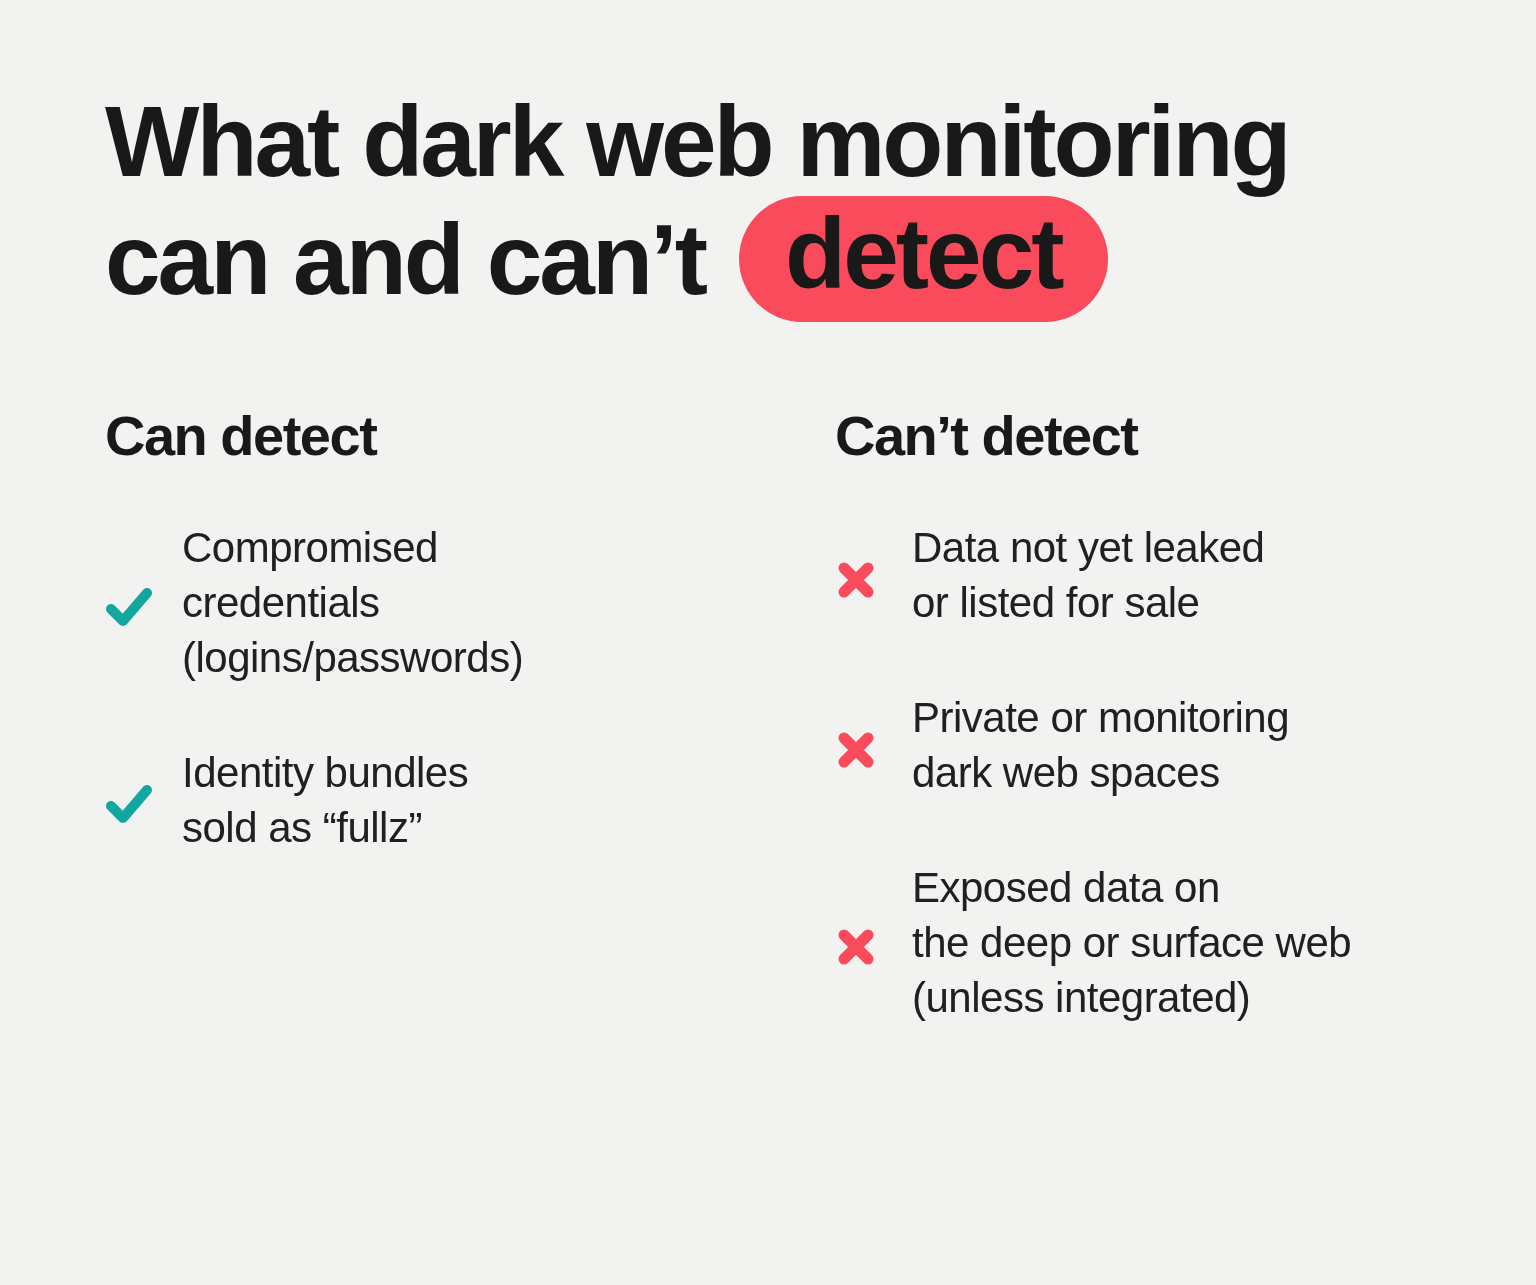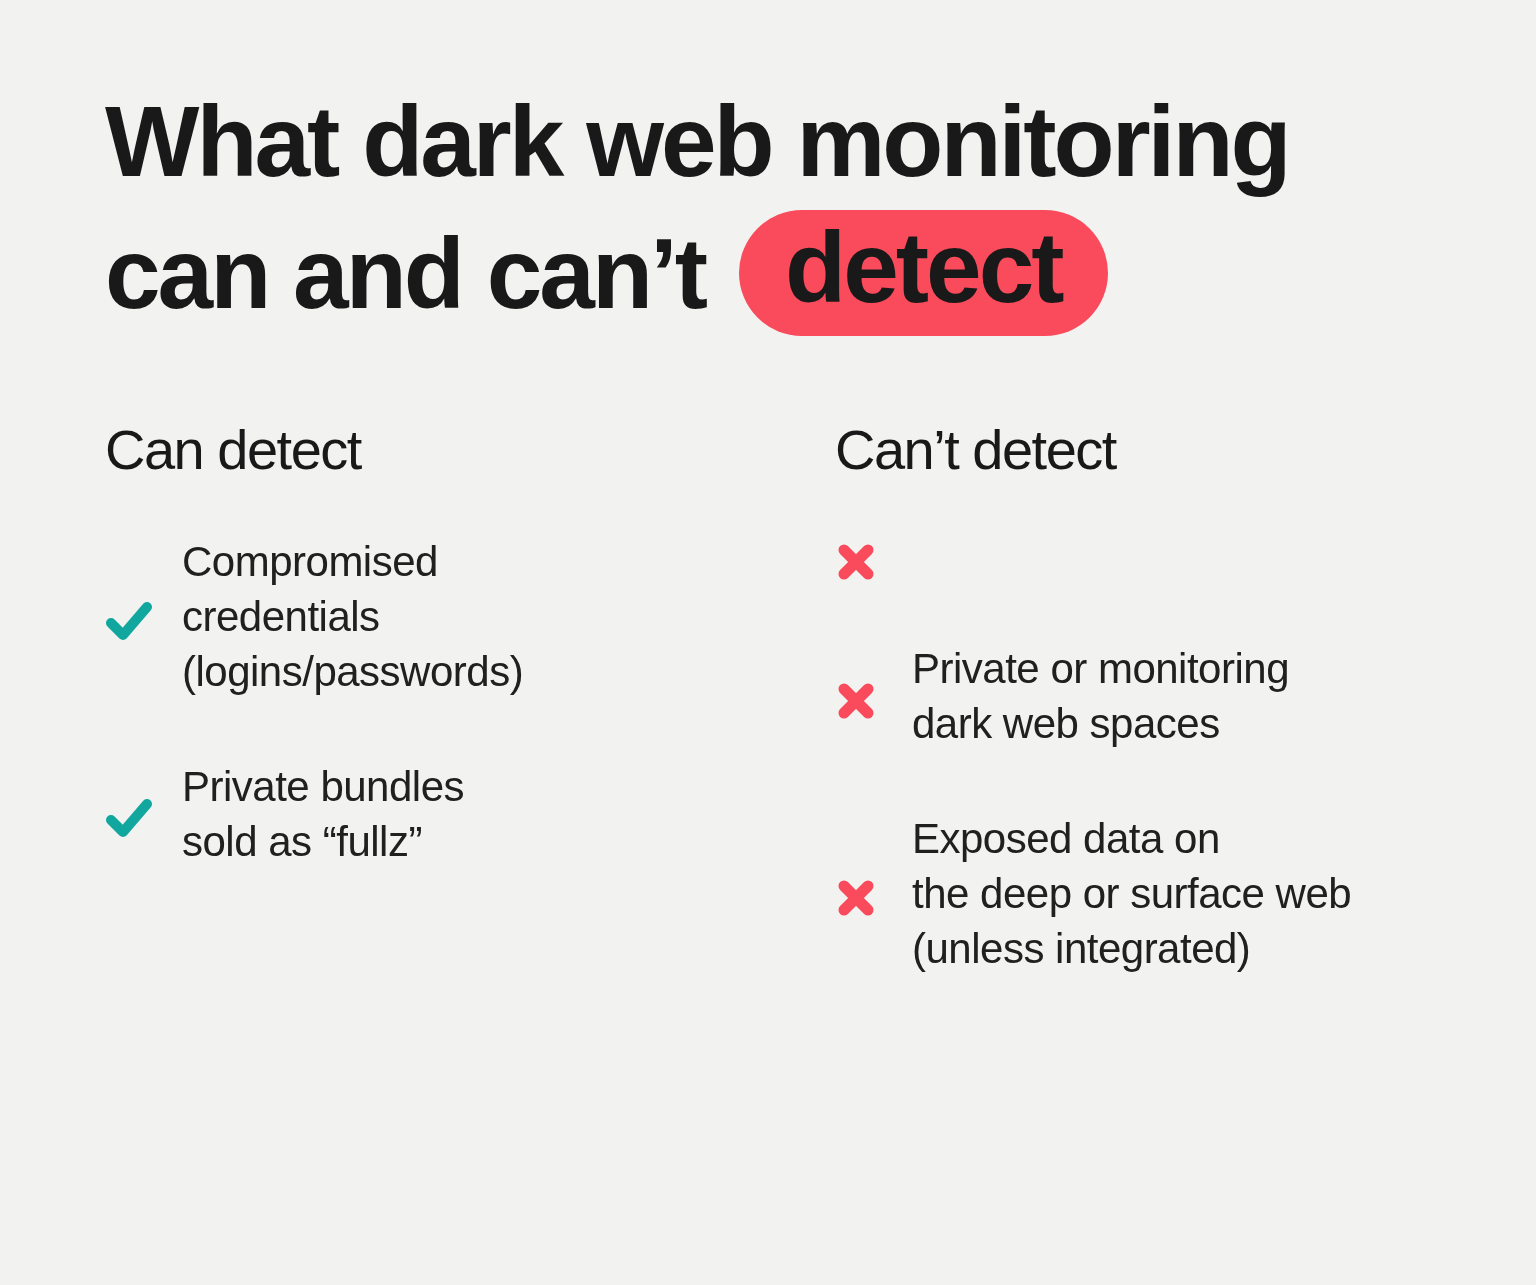--- a/index.html
+++ b/index.html
@@ -22,39 +22,39 @@
     padding:88px 105px 0 105px;
   }
   .title{
     font-size:100px;
     font-weight:bold;
     letter-spacing:-3px;
     line-height:1.06;
     color:var(--ink);
   }
   .title .t-line{display:block;}
-  .title .t-line2{display:flex;align-items:center;margin-top:16px;}
+  .title .t-line2{display:flex;align-items:center;margin-top:2px;}
   .pill{
     display:inline-flex;
     align-items:center;
     justify-content:center;
     background:var(--red);
     border-radius:70px;
     padding:4px 46px 16px 46px;
     margin-left:34px;
   }
   .columns{
     display:flex;
     margin-top:86px;
   }
   .col-left{width:730px;flex:0 0 730px;}
   .col-right{flex:1;}
   .col-heading{
     font-size:56px;
-    font-weight:normal;
+    font-weight:bold;
     letter-spacing:-1.5px;
     line-height:1;
     margin-bottom:56px;
     color:var(--ink);
   }
   ul.items{list-style:none;}
   li.item{
     display:flex;
     align-items:center;
     margin-bottom:60px;
@@ -103,35 +103,37 @@
           <p class="item-text">Compromised
 credentials
 (logins/passwords)</p>
         </li>
         <li class="item">
           <span class="icon-slot">
             <svg class="check-glyph" width="48" height="40" viewBox="0 0 48 40" fill="none">
               <path d="M6 22 L18 34 L42 6" stroke="currentColor" stroke-width="10" stroke-linecap="round" stroke-linejoin="round"></path>
             </svg>
           </span>
-          <p class="item-text">Private bundles
+          <p class="item-text">Identity bundles
 sold as “fullz”</p>
         </li>
       </ul>
     </section>
 
     <section class="col-right">
       <h2 class="col-heading">Can’t detect</h2>
       <ul class="items">
         <li class="item">
           <span class="icon-slot">
             <svg class="x-glyph" width="38" height="38" viewBox="0 0 38 38" fill="none">
               <path d="M7 7 L31 31 M31 7 L7 31" stroke="currentColor" stroke-width="11" stroke-linecap="round"></path>
             </svg>
           </span>
+          <p class="item-text">Data not yet leaked
+or listed for sale</p>
         </li>
         <li class="item">
           <span class="icon-slot">
             <svg class="x-glyph" width="38" height="38" viewBox="0 0 38 38" fill="none">
               <path d="M7 7 L31 31 M31 7 L7 31" stroke="currentColor" stroke-width="11" stroke-linecap="round"></path>
             </svg>
           </span>
           <p class="item-text">Private or monitoring
 dark web spaces</p>
         </li>

